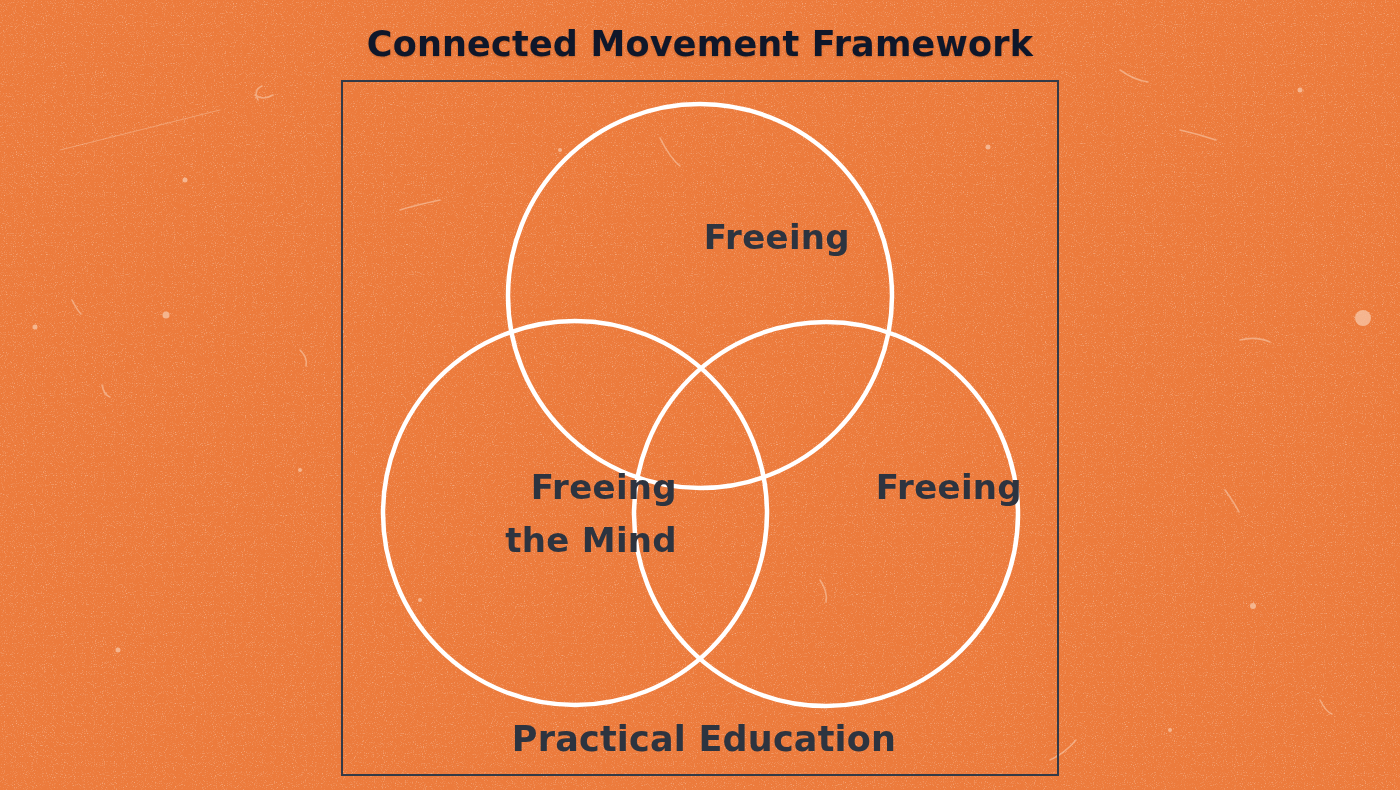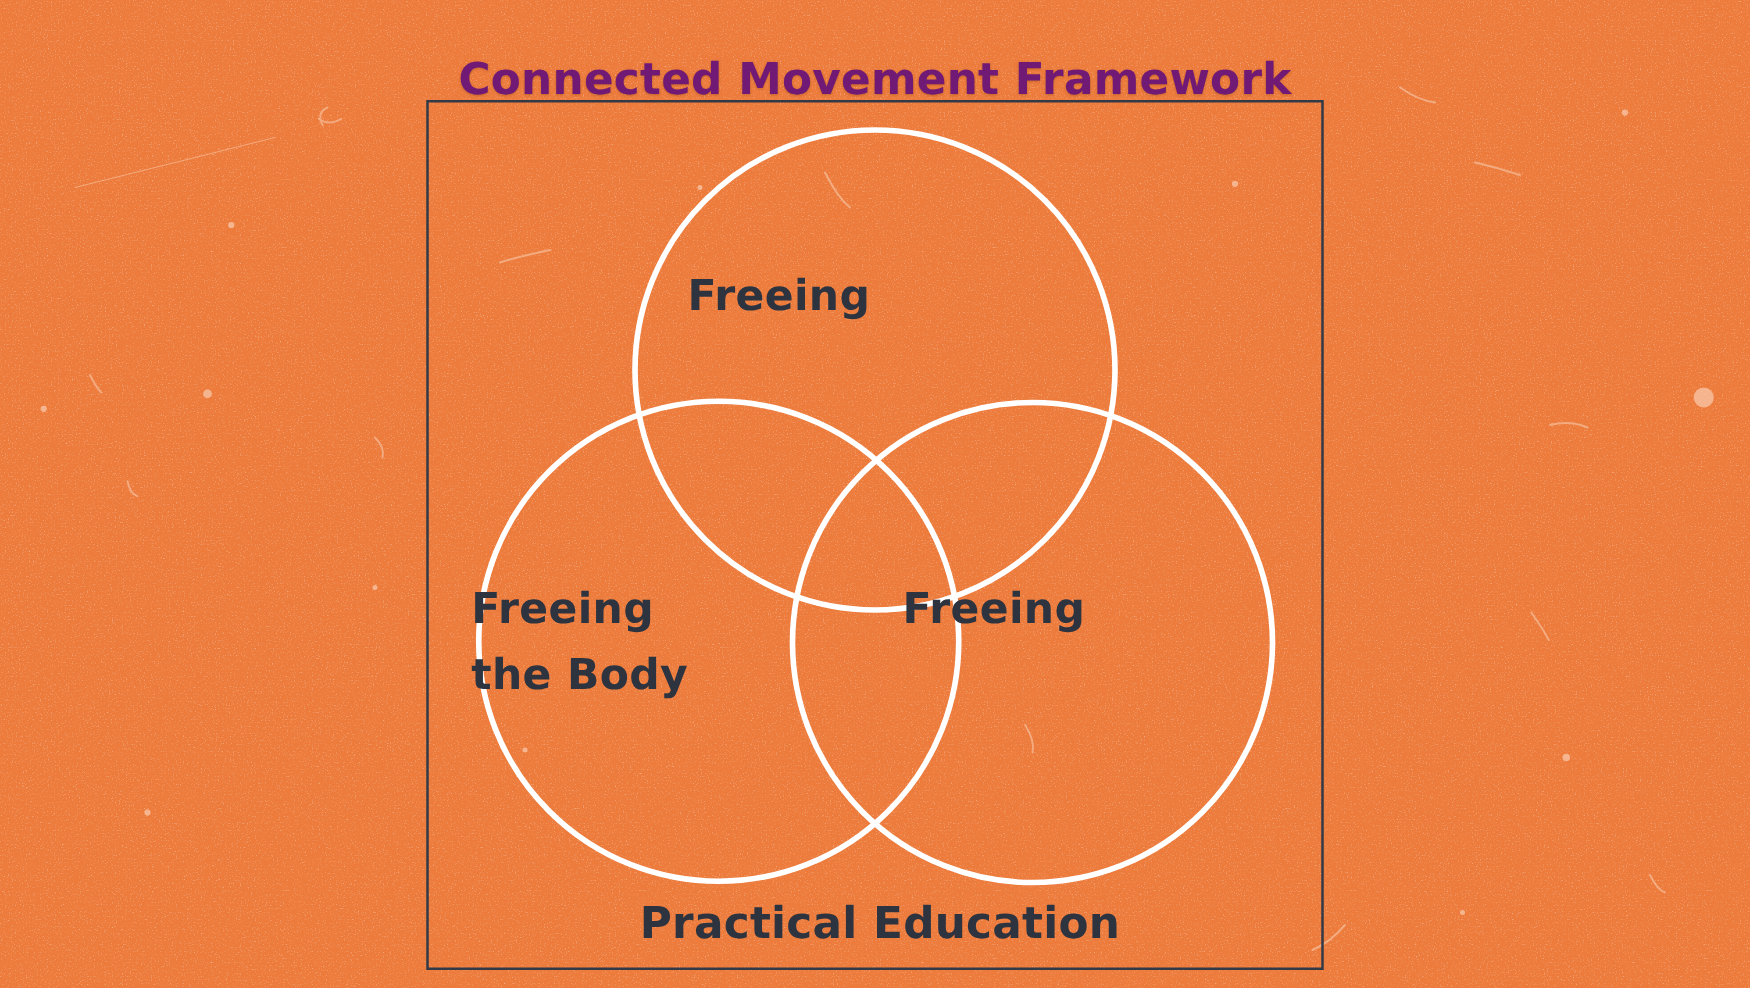--- a/index.html
+++ b/index.html
@@ -19,48 +19,47 @@
       left: 0; top: 0;
       width: 1400px; height: 790px;
       pointer-events: none;
     }
     .title {
       position: absolute;
       left: 0;
       width: 1400px;
       top: 22px;
       text-align: center;
-      color: #701a75;
+      color: #0f172a;
       font-weight: bold;
       font-size: 35px;
       letter-spacing: 0.2px;
       line-height: 44px;
       text-shadow: 0 1px 2px rgba(120,50,10,0.35);
-      margin-top: 20px;
     }
     .frame {
       position: absolute;
       left: 341px;
       top: 80px;
       width: 714px;
       height: 692px;
       border: 2.5px solid #333a47;
     }
     .venn {
       position: absolute;
       left: 0; top: 0;
       width: 1400px; height: 790px;
     }
     .set-label {
       position: absolute;
       color: #2d3440;
       font-weight: bold;
       font-size: 34px;
       line-height: 47px;
-      text-align: left;
+      text-align: right;
       width: 300px;
       letter-spacing: 0.3px;
     }
     .set-label span { display: block; }
     .footer-label {
       position: absolute;
       left: 4px;
       width: 1400px;
       top: 716px;
       text-align: center;
@@ -124,20 +123,20 @@
   <circle cx="575" cy="513" r="192" fill="none" stroke="#ffffff" stroke-width="4.5"></circle>
   <circle cx="826" cy="514" r="192" fill="none" stroke="#ffffff" stroke-width="4.5"></circle>
 </svg>
 
 <div class="set-label" style="left:550px; top:214px;">
   <span>Freeing</span>
 </div>
 
 <div class="set-label" style="left:377px; top:461px; line-height:53px;">
   <span>Freeing</span>
-  <span>the Body</span>
+  <span>the Mind</span>
 </div>
 
 <div class="set-label" style="left:722px; top:461px; line-height:53px;">
   <span>Freeing</span>
 </div>
 
 <div class="footer-label">Practical Education</div>
 
 </body></html>

